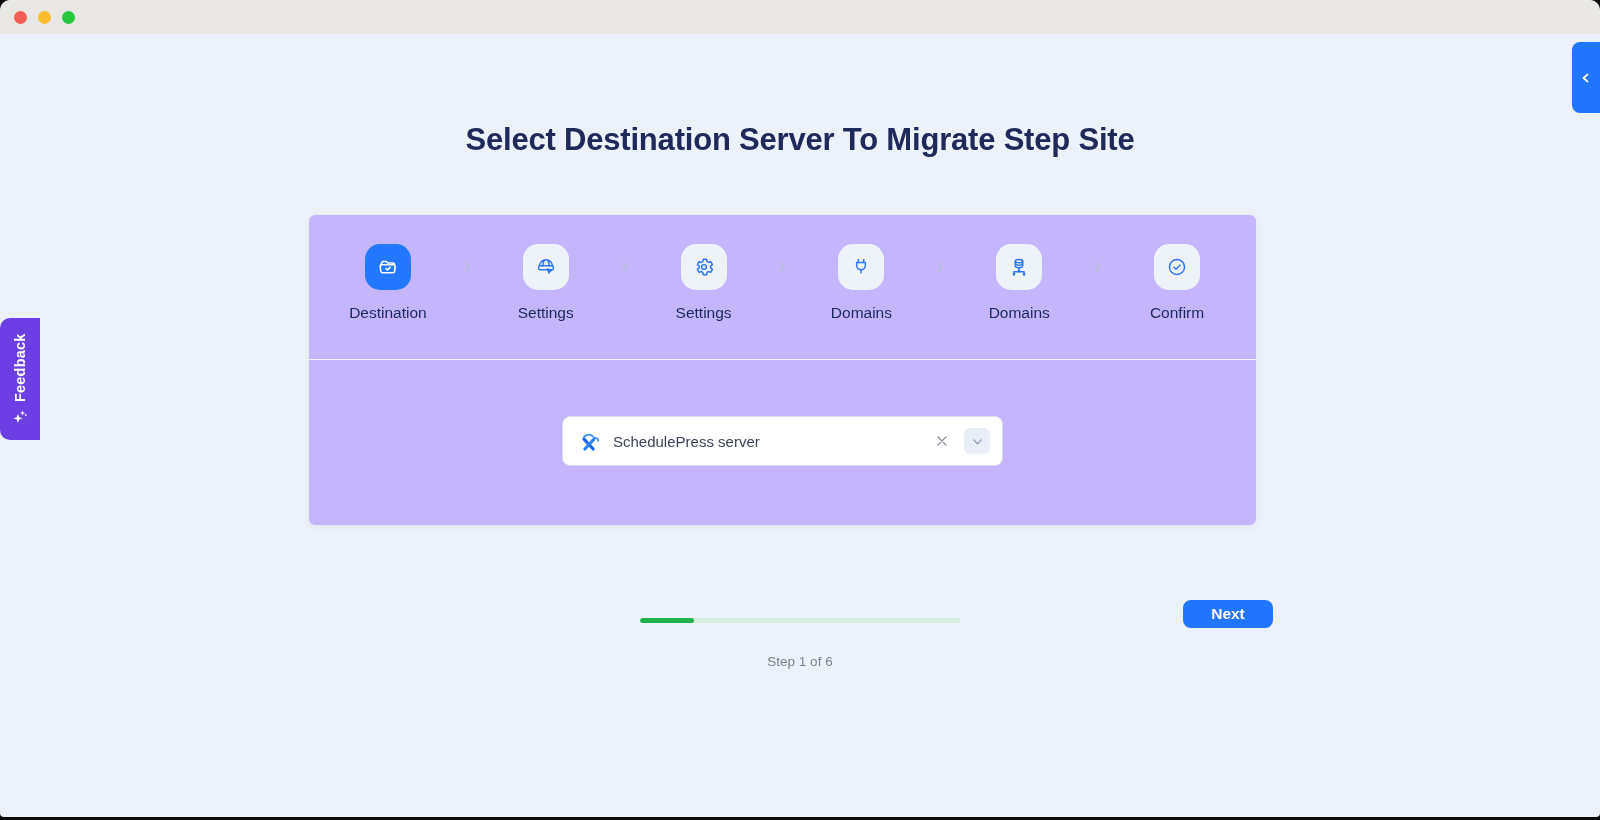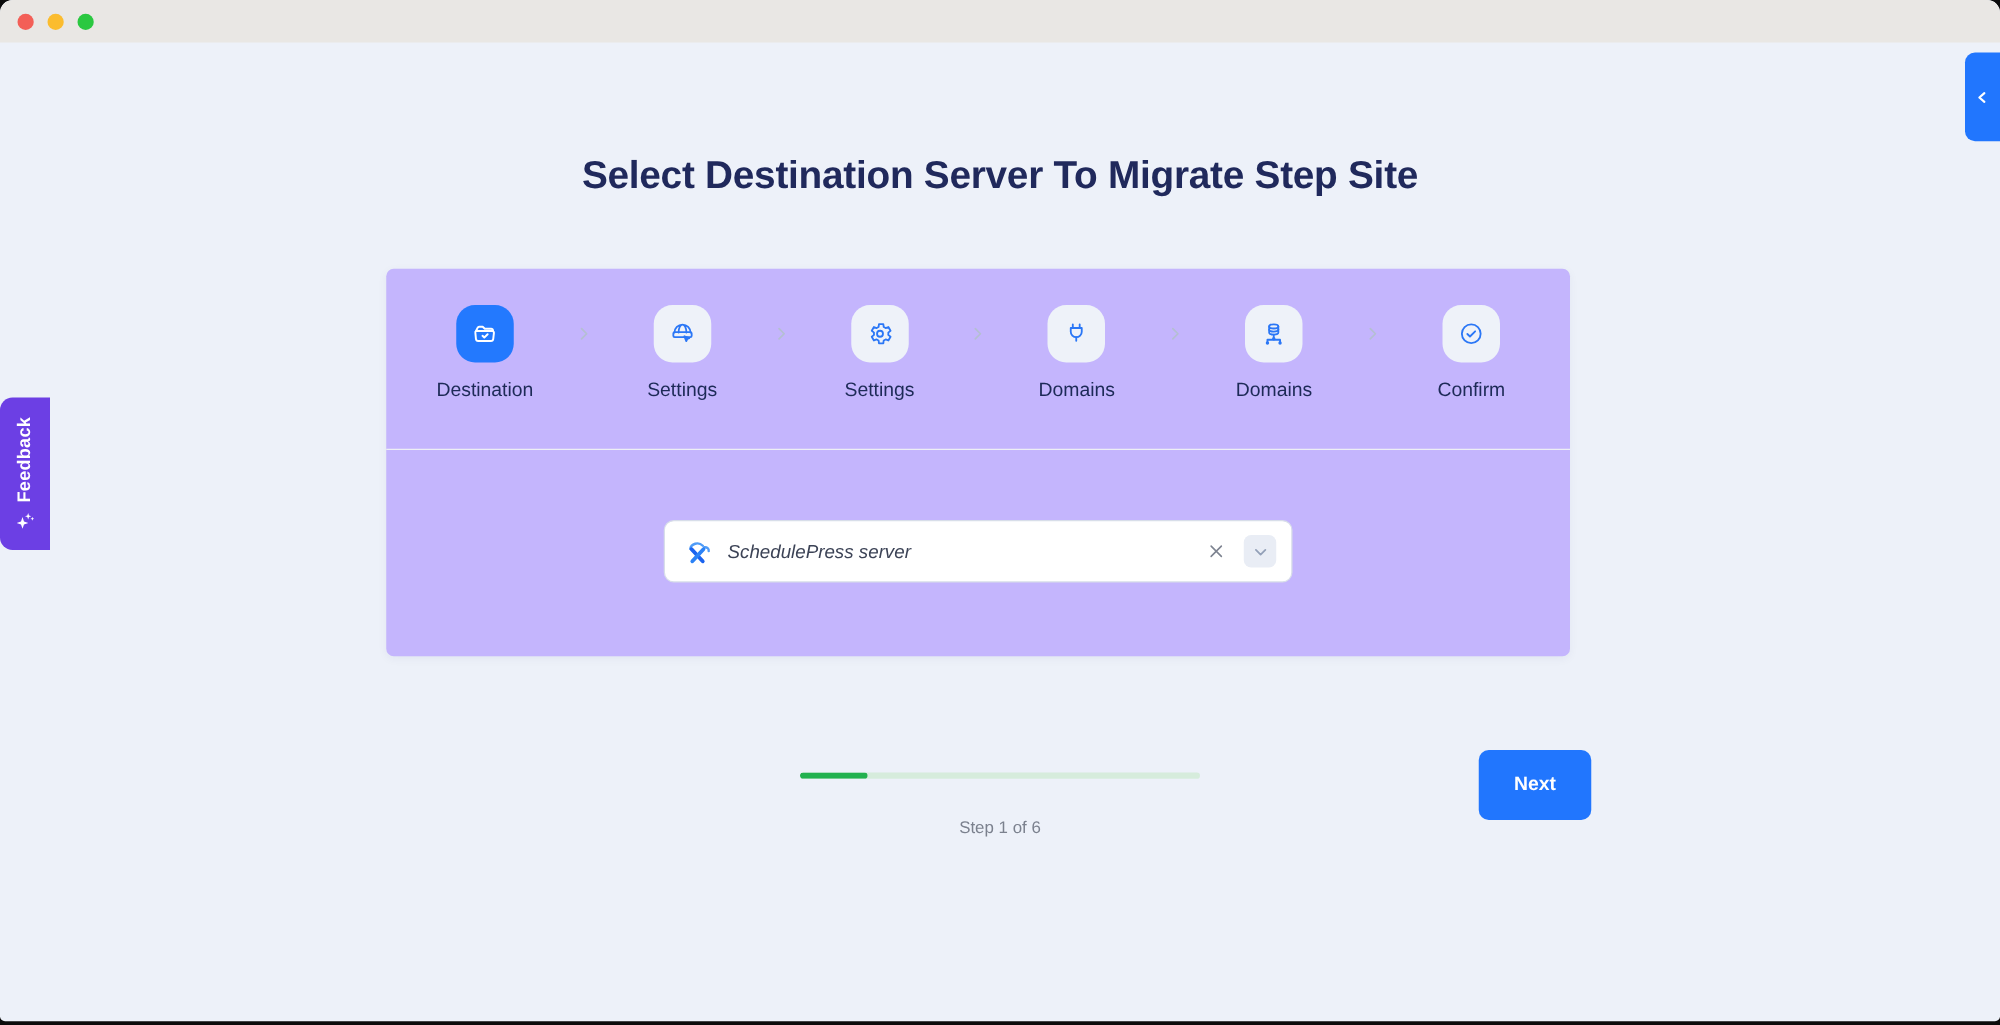--- a/index.html
+++ b/index.html
@@ -44,24 +44,23 @@
   .step-label { margin-top:14px; font-size:15.5px; color:#1d2a57; }
   .step-sep {
     width:0; display:flex; align-items:center; justify-content:center;
     height:46px; color:#b4bfd2;
   }
   .step-sep svg { width:14px; height:14px; flex:none; }
 
   
   .select-row { display:flex; justify-content:center; margin-top:56px; }
   .select-box {
-    width:503px; height:50px; background:#ffffff; border:1px solid #d8dee9;
+    width:441px; height:50px; background:#ffffff; border:1px solid #d8dee9;
     border-radius:8px; display:flex; align-items:center; padding:0 12px 0 13px;
     cursor:pointer;
-    font-style:italic;
   }
   .select-logo { width:27px; height:27px; flex:none; display:flex; align-items:center; justify-content:center; }
   .select-value { margin-left:10px; font-size:15px; color:#3c4356; flex:1; }
   .select-clear { width:18px; height:18px; color:#7d8390; margin-right:13px; cursor:pointer; display:flex; align-items:center; justify-content:center; }
   .select-clear svg { width:14px; height:14px; }
   .select-dd {
     width:26px; height:26px; border-radius:6px; background:#e9edf5; color:#93a0b8;
     display:flex; align-items:center; justify-content:center; cursor:pointer;
   }
   .select-dd svg { width:13px; height:13px; }
@@ -72,21 +71,21 @@
     background:#d6ecdc; border-radius:3px; overflow:hidden;
   }
   .progress-fill { height:100%; background:#22b14f; border-radius:3px; }
   .progress-label {
     position:absolute; top:630px; left:640px; width:320px; text-align:center;
     font-size:13.5px; color:#7b818e;margin-top:24px;
   }
 
   
   .next-btn {
-    position:absolute; left:1183px; top:600px; width:90px; height:56px;
+    position:absolute; left:1183px; top:600px; width:90px; height:28px;
     background:#2176fe; color:#ffffff; border:none; border-radius:8px;
     font-size:15.5px; font-weight:600; font-family:"Liberation Sans", sans-serif;
     cursor:pointer; display:flex; align-items:center; justify-content:center;
   }
 
   
   .feedback-btn {
     position:absolute; left:0; top:318px; width:40px; height:122px;
     background:#6c3fe4; border-radius:0 10px 10px 0; color:#ffffff;
     display:flex; align-items:center; justify-content:center; cursor:pointer;

